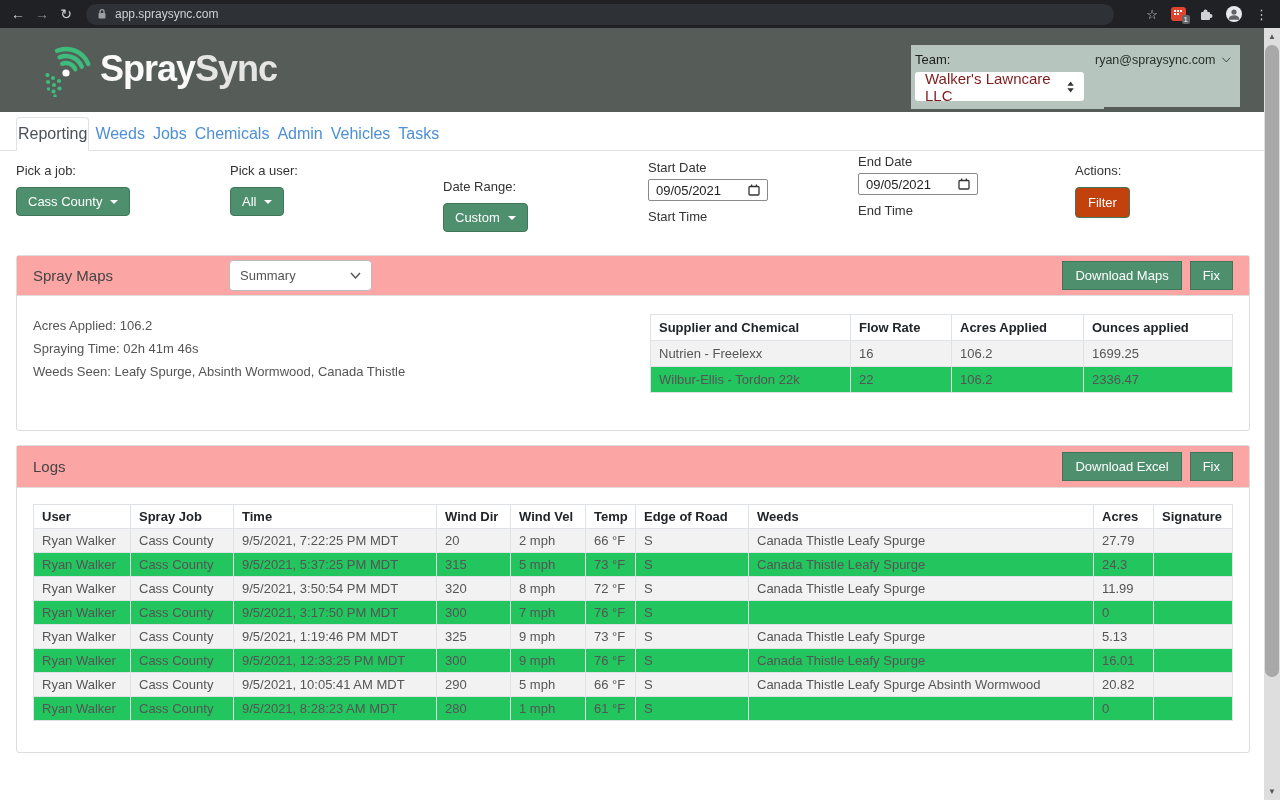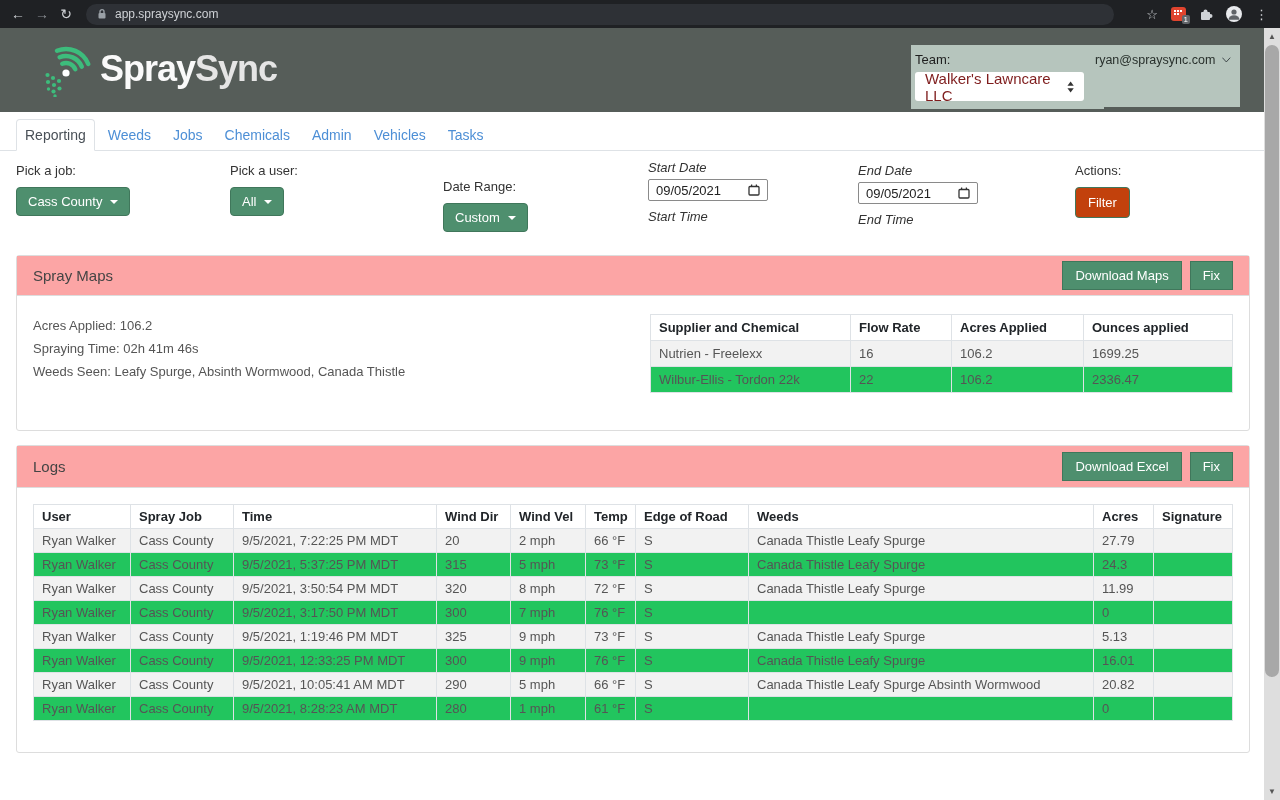--- a/index.html
+++ b/index.html
@@ -42,38 +42,38 @@
   .team-label { font-size:13px; color:#1e1e1e; }
   .team-select { margin-top:5px; width:169px; height:29px; background:#fff; border-radius:3px;
     display:flex; align-items:center; justify-content:space-between; padding:0 10px;
     font-size:15px; color:#7f1d1d; }
   .user-panel { position:absolute; left:1086px; top:17px; width:154px; height:62px;
     background:#b6c5bd; padding:8px 9px; display:flex; gap:7px; }
   .user-email { font-size:12.5px; color:#28302c; }
   
   .tabs { position:absolute; top:113px; left:0; width:1264px; height:38px;
     border-bottom:1px solid #dee2e6; display:flex; align-items:flex-end; padding-left:16px; }
-  .tab { padding:7px 8px; font-size:14px; color:#4d8fd6; margin-bottom:-1px; margin-right:4px;
+  .tab { padding:7px 1px; font-size:16px; color:#4d8fd6; margin-bottom:-1px; margin-right:4px;
     border:1px solid transparent; cursor:default; text-decoration:none;text-align:center; }
   .tab.active { color:#495057; background:#fff;
     border-color:#dee2e6 #dee2e6 #fff; border-radius:4px 4px 0 0; }
   
   .filters { position:absolute; top:151px; left:0; width:1264px; height:104px; }
   .fcol { position:absolute; }
   .flabel { font-size:13px; color:#333; margin-bottom:9px; }
-  .dlabel { font-size:13px; color:#333; margin-bottom:4px;font-style:italic; }
+  .dlabel { font-size:13px; color:#333; margin-bottom:4px; }
   .btn-green { display:inline-flex; align-items:center; gap:8px; background:#4e8f6e;
     border:1px solid #40775b; color:#fff; font-size:13px; padding:6px 11px; border-radius:4px;
     font-family:"Liberation Sans", sans-serif; }
   .caret { width:0; height:0; border:4px solid transparent; border-top-color:#fff; margin-top:4px; }
   .f-job   { left:16px;  top:12px; }
   .f-user  { left:230px; top:12px; }
   .f-range { left:443px; top:28px; }
   .f-ds    { left:648px; top:9px; }
-  .f-de    { left:858px; top:12px; }
+  .f-de    { left:858px; top:3px; }
   .f-act   { left:1075px; top:12px; }
   .inputbox { width:120px; height:22px; border:1px solid #8a8a8a; border-radius:2px; background:#fff;
     display:flex; align-items:center; justify-content:space-between; padding:0 7px;
     font-size:13px; color:#222; margin-bottom:8px; }
   .inputbox.time { width:136px;margin-top:40px; }
   .btn-filter { background:#c2410c; border:1px solid #40775b; color:#fff; font-size:13px;
     padding:7px 12px; border-radius:4px; font-family:"Liberation Sans", sans-serif; }
   
   .card { position:absolute; left:16px; width:1234px; background:#fff;
     border:1px solid #ddd; border-radius:3px; }
@@ -265,20 +265,26 @@
 
   <div class="fcol f-act">
     <div class="flabel">Actions:</div>
     <button class="btn-filter">Filter</button>
   </div>
 </section>
 
 <section class="card spray-maps">
   <div class="card-header">
     <span class="card-title">Spray Maps</span>
+    <div class="view-select">
+      <span>Summary</span>
+      <svg width="11" height="8" viewBox="0 0 11 8">
+        <polyline points="1,1 5.5,6 10,1" stroke="#555" stroke-width="1.5" fill="none"></polyline>
+      </svg>
+    </div>
     <div class="hdr-buttons">
       <button class="btn-hdr">Download Maps</button>
       <button class="btn-hdr">Fix</button>
     </div>
   </div>
   <div class="spray-body">
     <div class="stats">
       <div>Acres Applied: 106.2</div>
       <div>Spraying Time: 02h 41m 46s</div>
       <div>Weeds Seen: Leafy Spurge, Absinth Wormwood, Canada Thistle</div>

